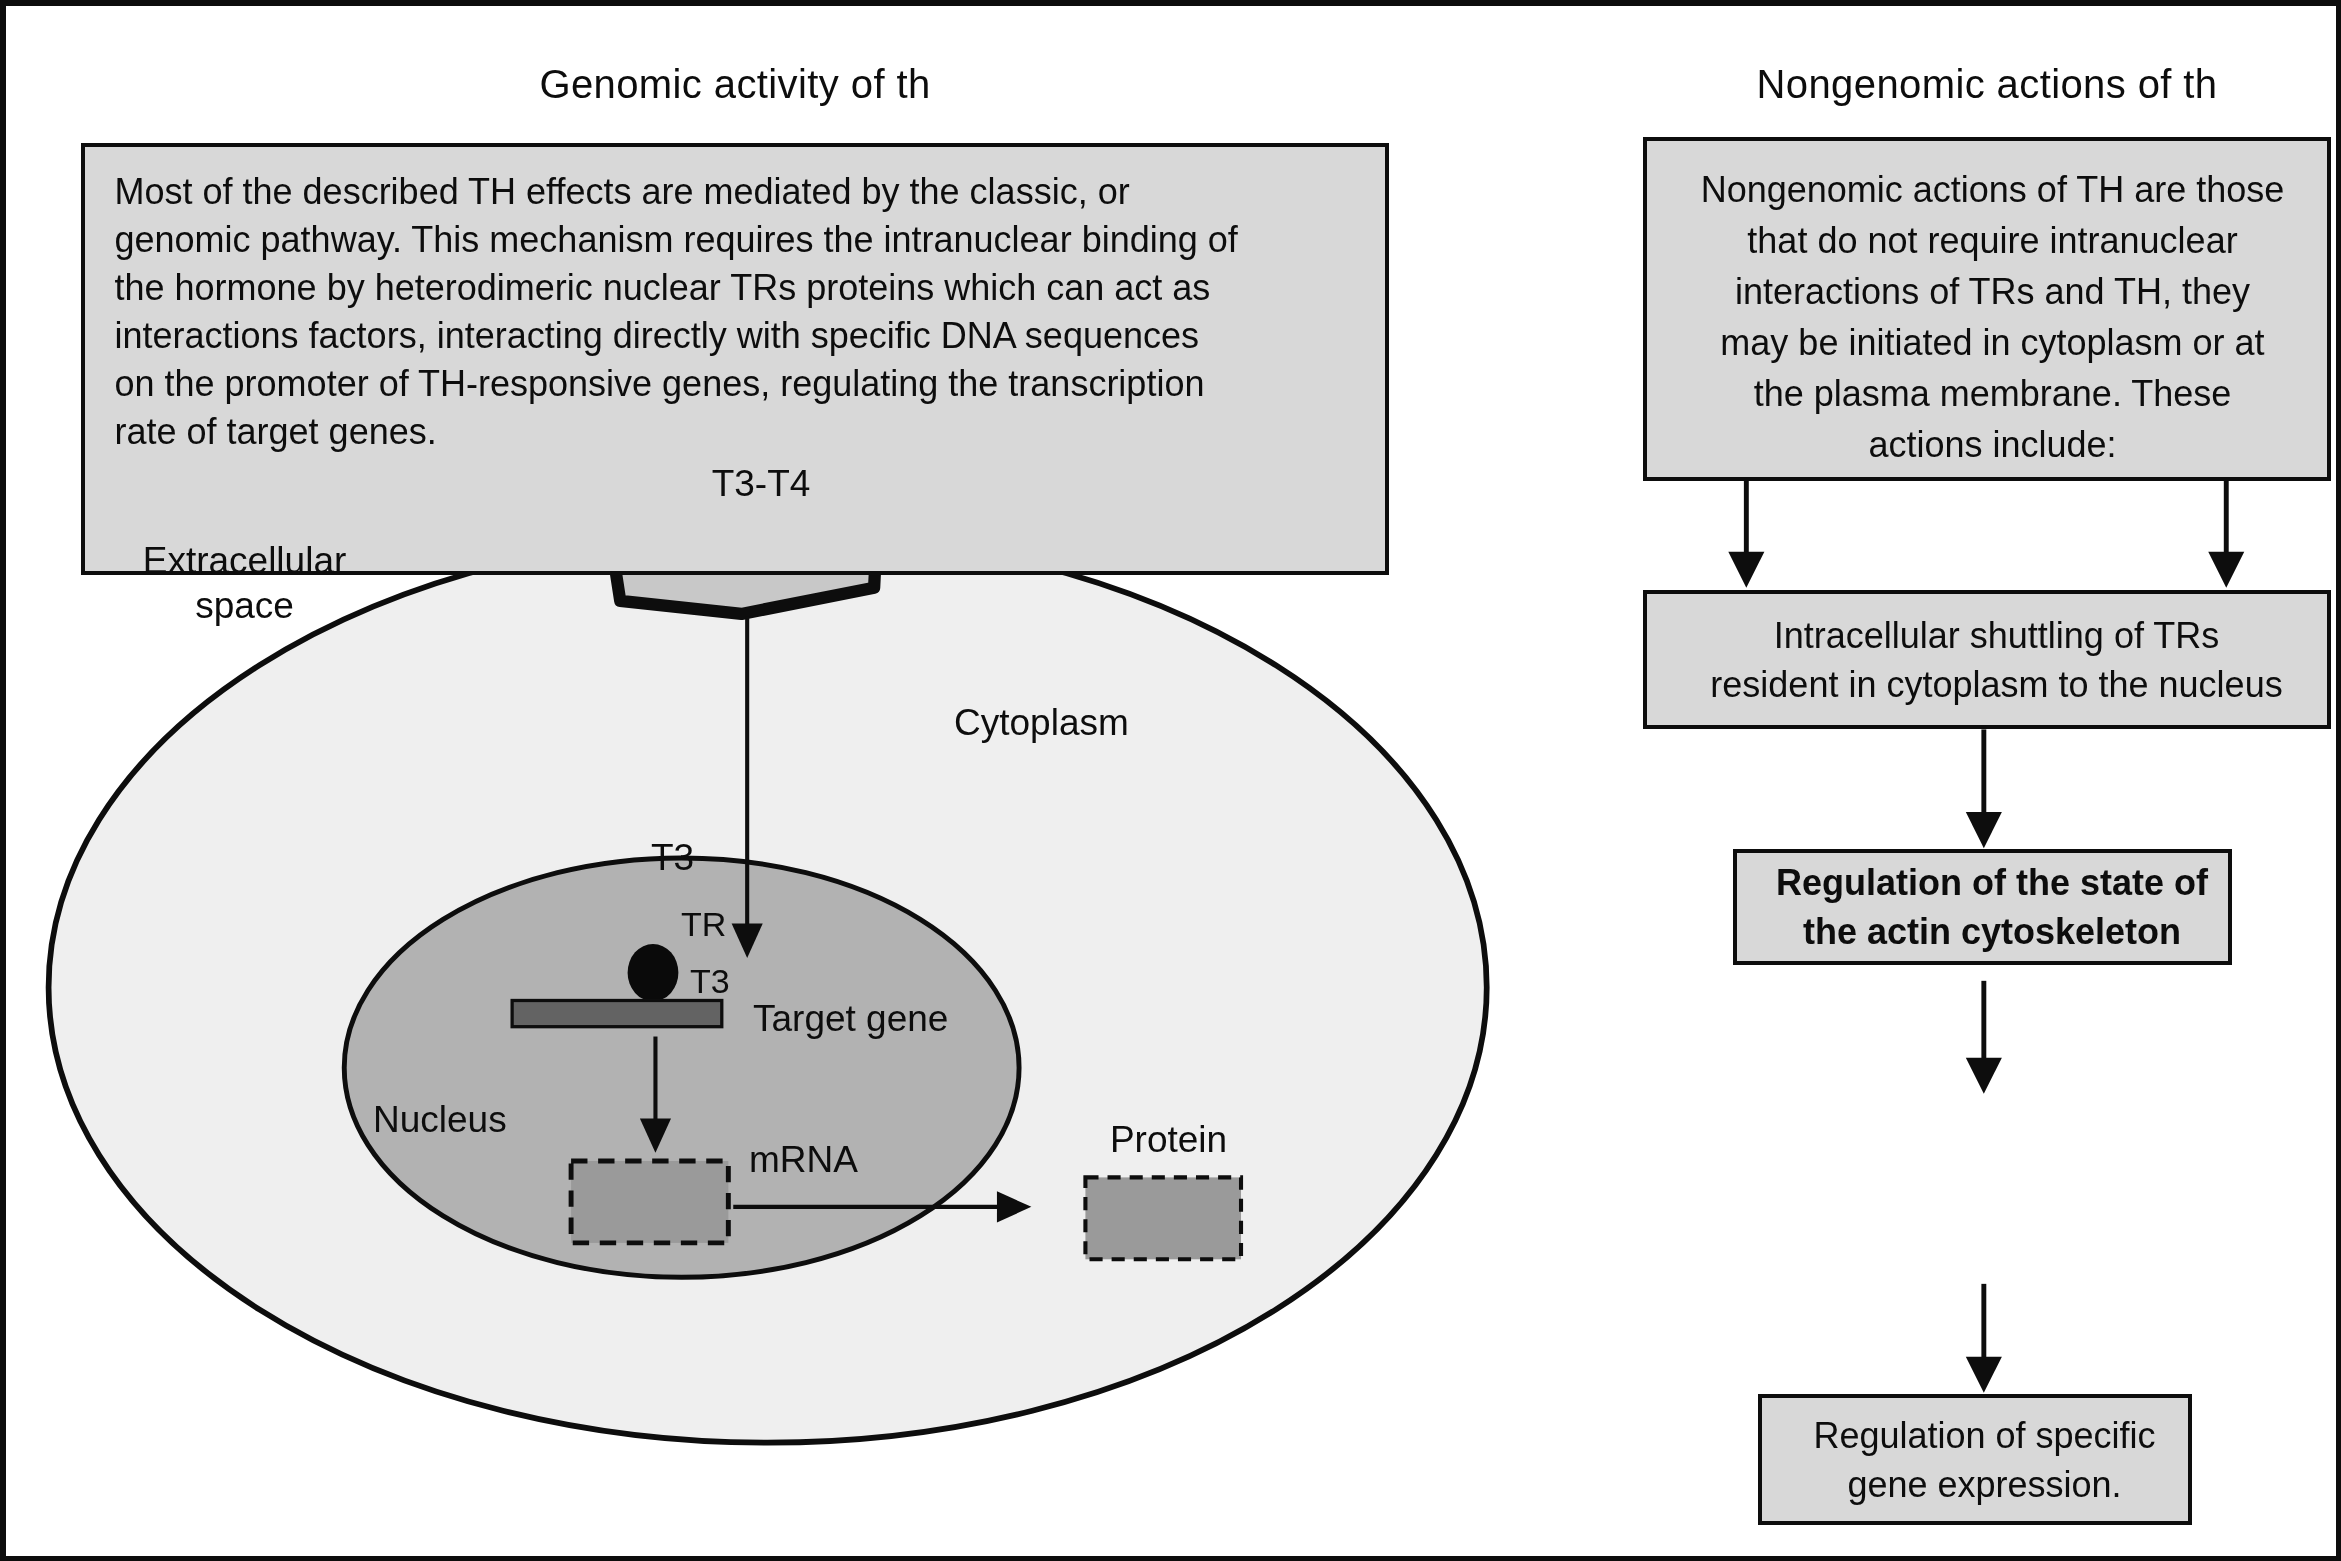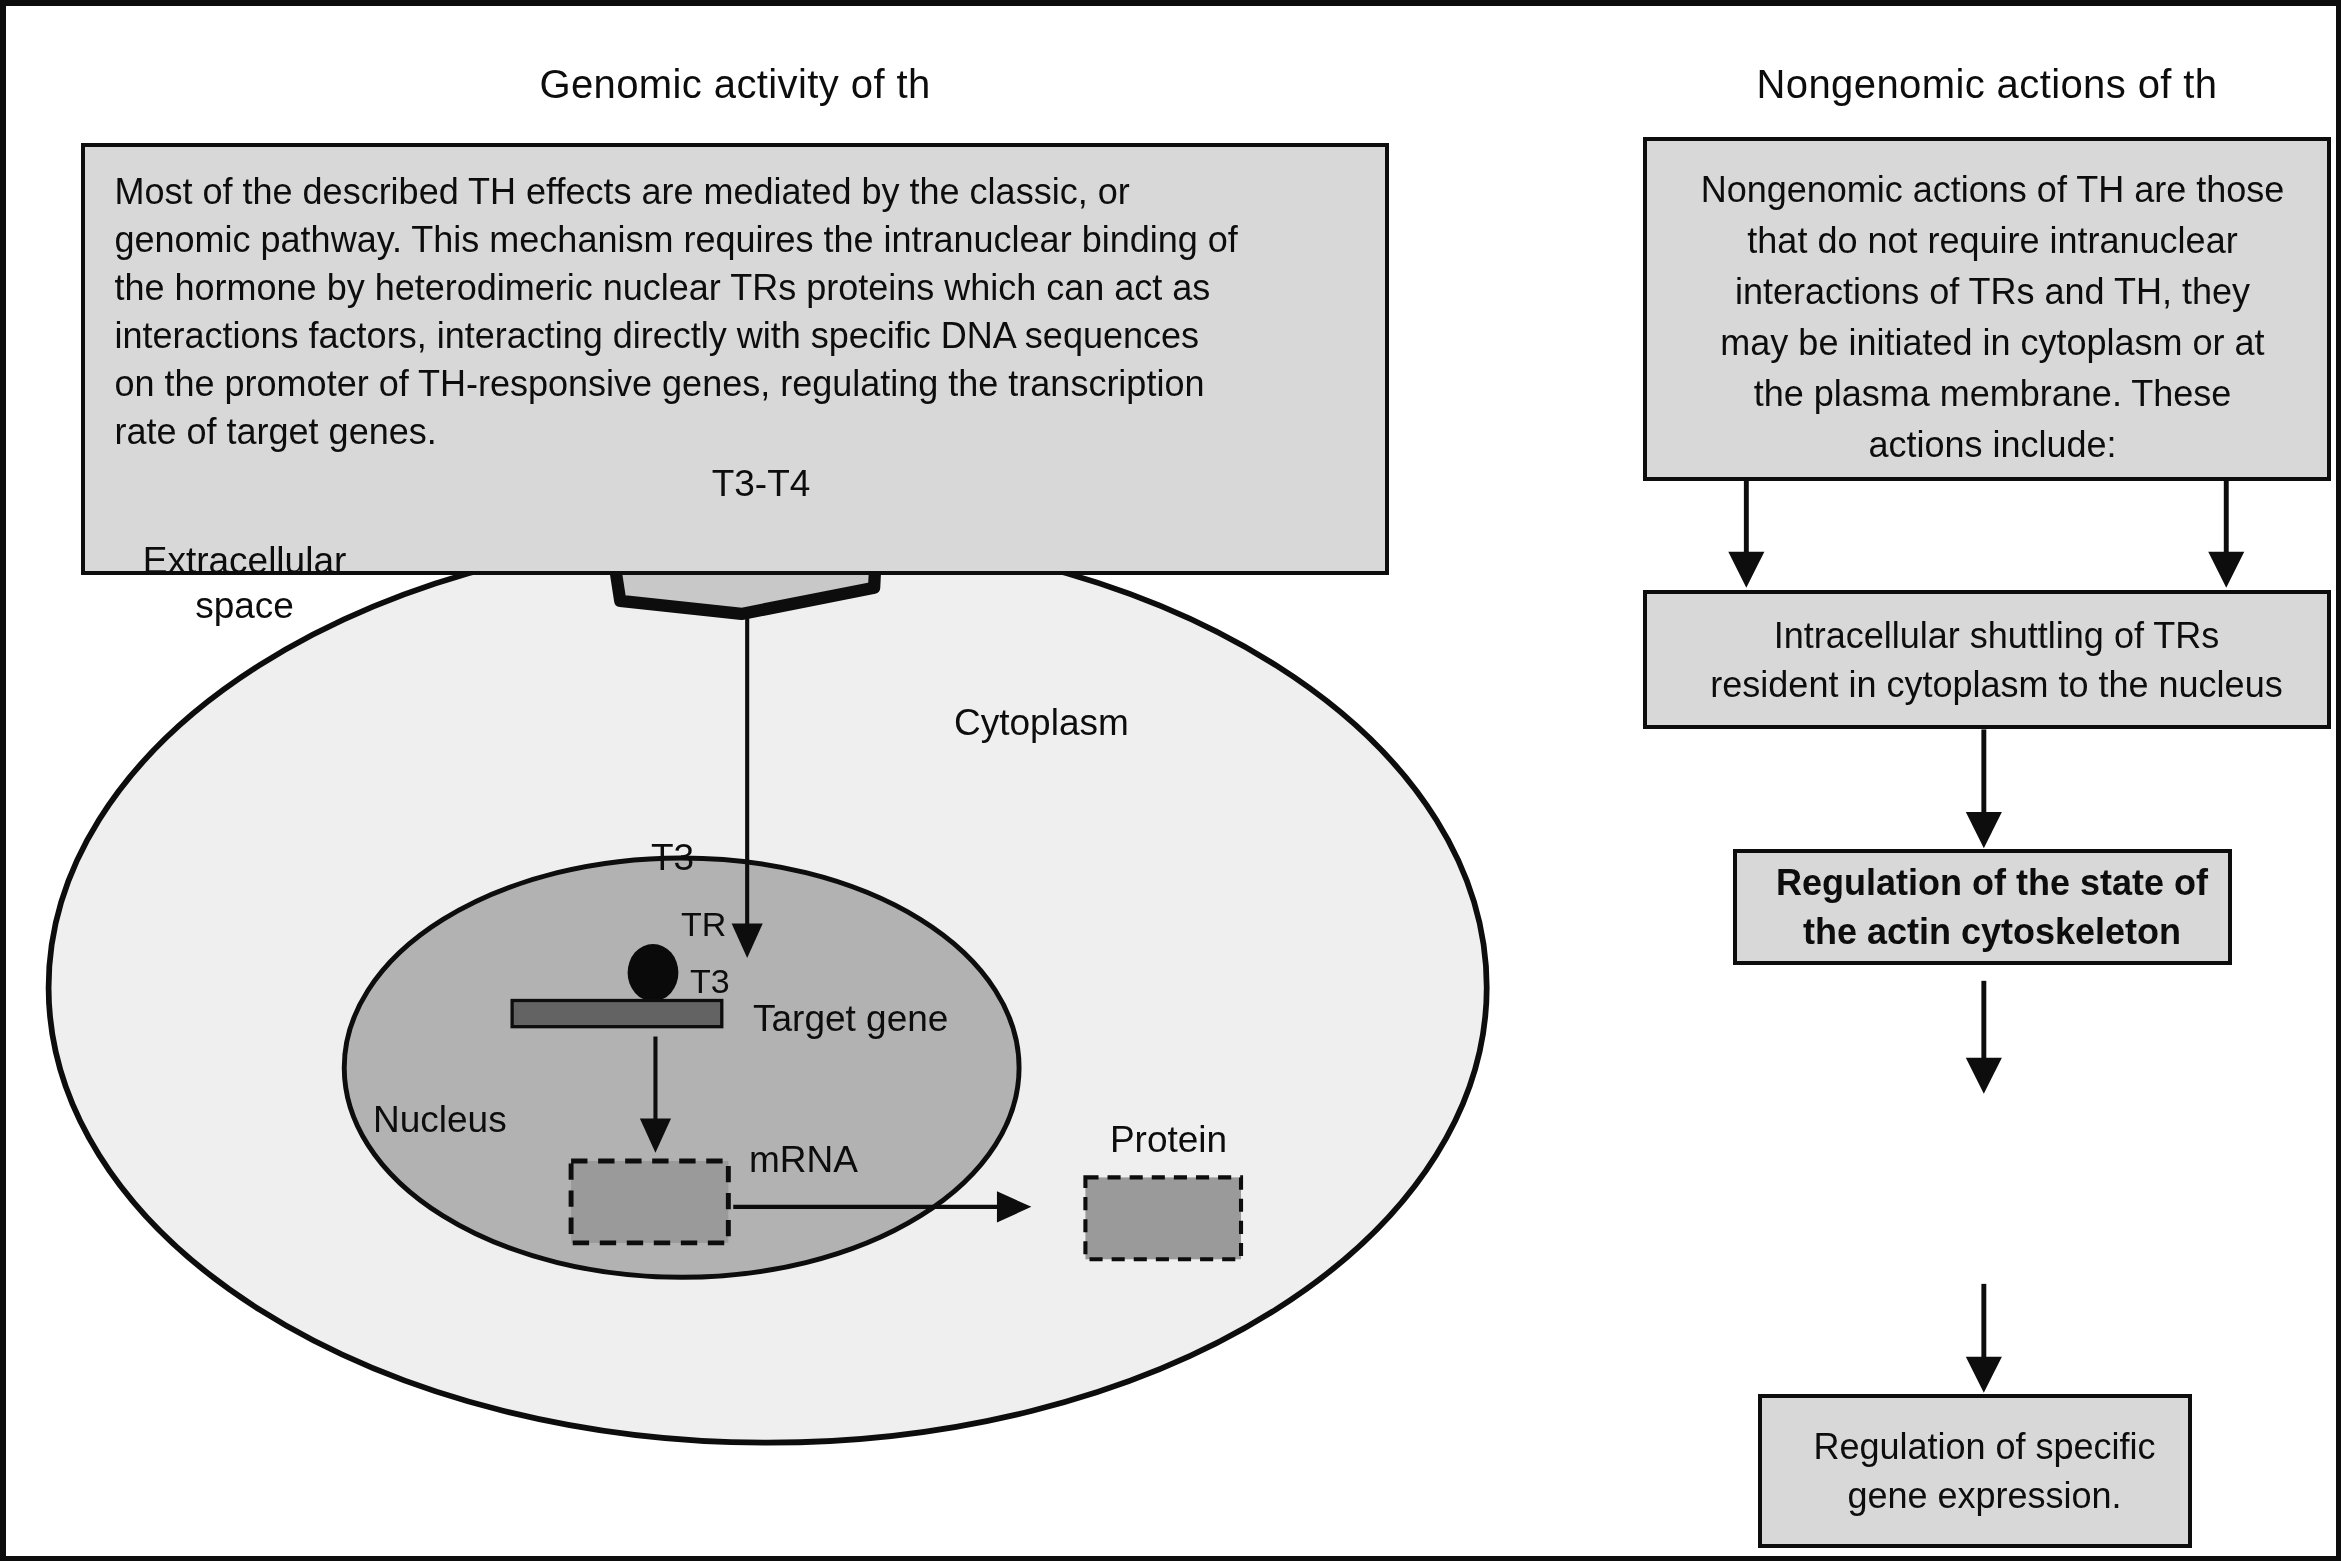--- a/index.html
+++ b/index.html
@@ -170,19 +170,19 @@
     <div>Intracellular shuttling of TRs</div>
     <div>resident in cytoplasm to the nucleus</div>
   </div>
 
   <div class="abs flowbox" style="left:1727px;top:843px;width:499px;height:116px;font-weight:bold;">
     <div>Regulation of the state of</div>
     <div>the actin cytoskeleton</div>
   </div>
 
 
-  <div class="abs flowbox" style="left:1752px;top:1388px;width:434px;height:154px;">
+  <div class="abs flowbox" style="left:1752px;top:1388px;width:434px;height:131px;">
     <div>Regulation of specific</div>
     <div>gene expression.</div>
   </div>
 
 </div>
 
 
 </body></html>

